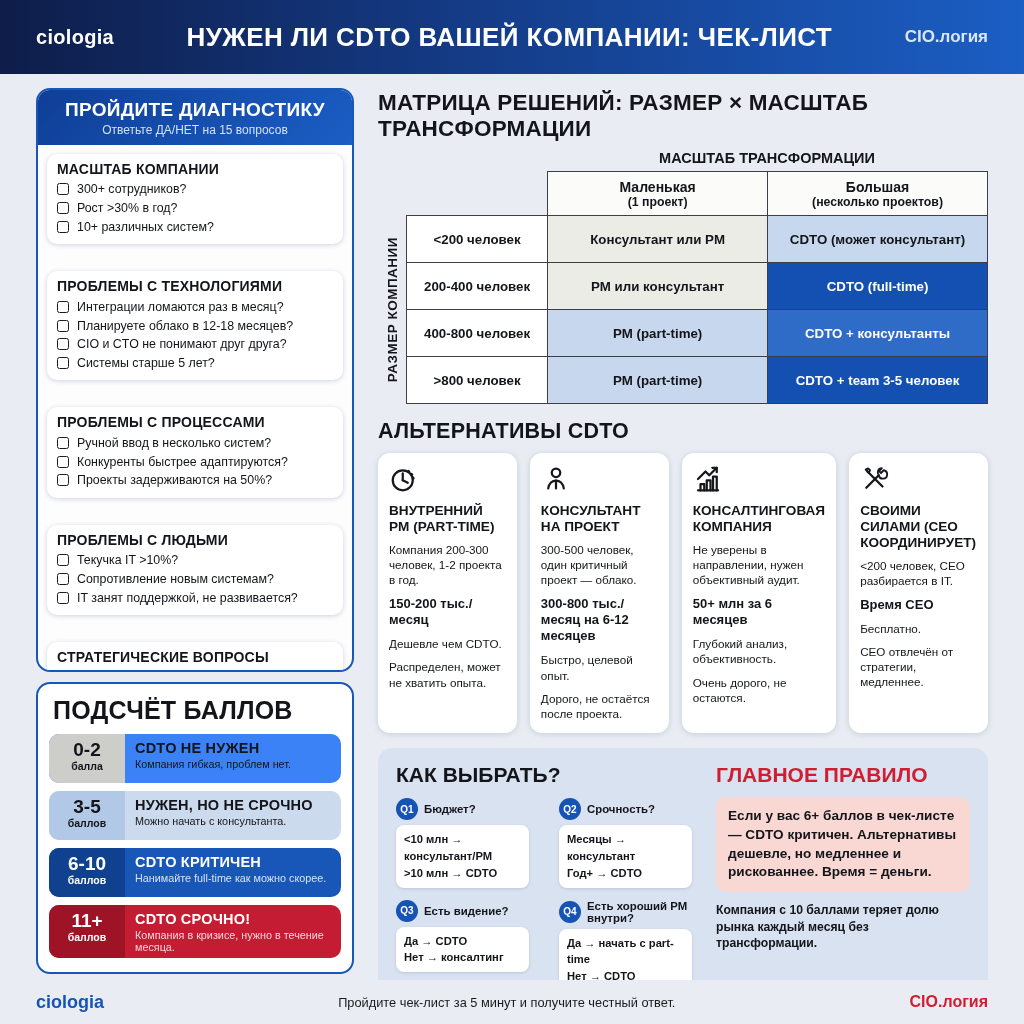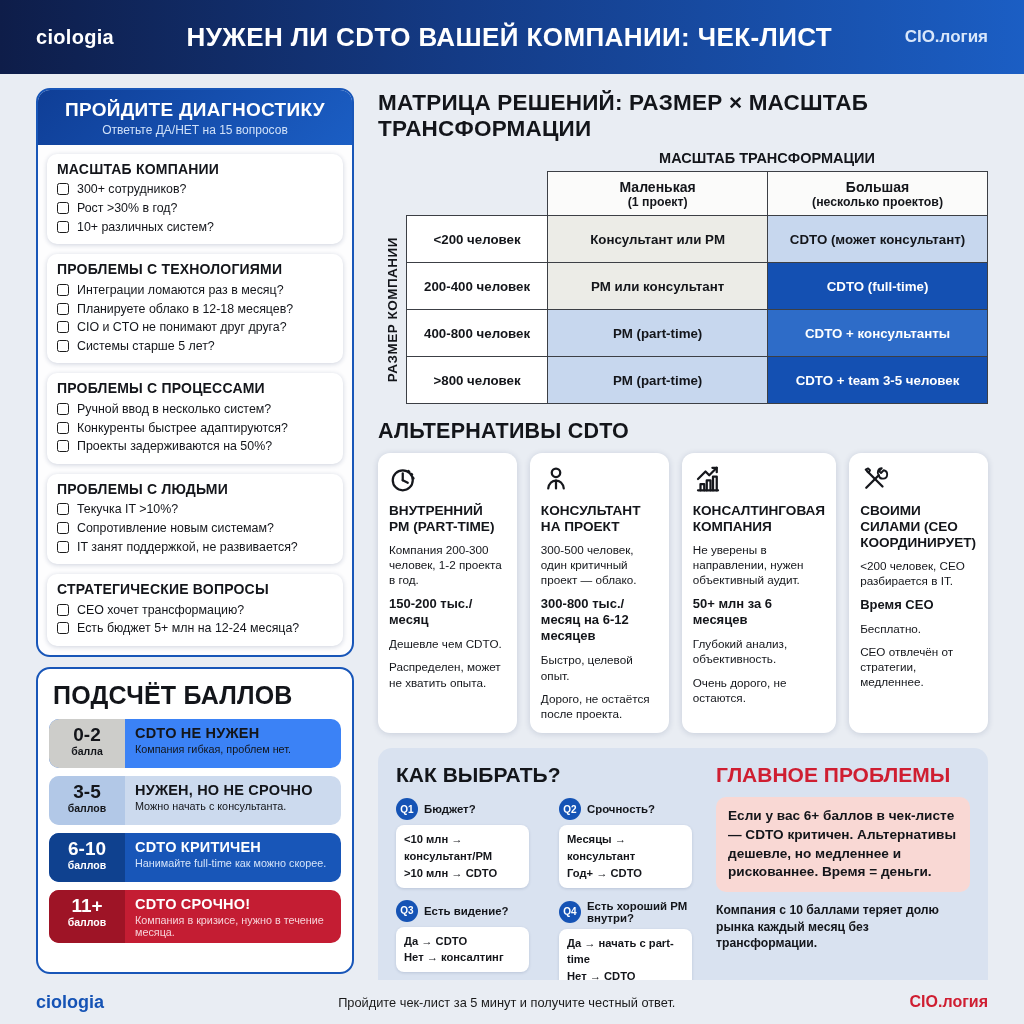--- a/index.html
+++ b/index.html
@@ -28,21 +28,21 @@
   .diag-panel {
     background:#fdfdfe; border:2px solid #1856b8; border-radius:14px;
     overflow:hidden; display:flex; flex-direction:column;
   }
   .diag-head {
     background:linear-gradient(135deg,#0f3e96,#1b5ec4);
     color:#fff; text-align:center; padding:9px 16px 8px;
   }
   .diag-head .t { font-size:19px; font-weight:800; letter-spacing:.3px; }
   .diag-head .s { font-size:12px; color:#cfe0f8; margin-top:2px; }
-  .diag-body { padding:9px; display:flex; flex-direction:column; gap:10px; }
+  .diag-body { padding:9px; display:flex; flex-direction:column; gap:27px; }
   .group {
     background:#fff; border-radius:10px; padding:7px 10px 8px;
     box-shadow:0 1px 5px rgba(20,40,90,.20);
   }
   .group-title { font-size:14px; font-weight:800; margin-bottom:3px; letter-spacing:.2px; }
   .check-item { display:flex; align-items:center; gap:8px; padding:2.4px 0; font-size:12.4px; }
   .checkbox {
     width:12px; height:12px; flex:none; border:1.7px solid #1c1c1c;
     border-radius:2.5px; background:#fff;
   }
@@ -446,21 +446,21 @@
             <div class="qbox">
               <div>Да → начать с part-time</div>
               <div>Нет → CDTO</div>
             </div>
           </div>
 
         </div>
       </div>
 
       <div class="rule">
-        <div class="rule-title">ГЛАВНОЕ ПРОБЛЕМЫ</div>
+        <div class="rule-title">ГЛАВНОЕ ПРАВИЛО</div>
         <div class="rule-box">Если у вас 6+ баллов в чек-листе — CDTO критичен. Альтернативы дешевле, но медленнее и рискованнее. Время = деньги.</div>
         <div class="rule-note">Компания с 10 баллами теряет долю рынка каждый месяц без трансформации.</div>
       </div>
 
     </div>
 
   </div>
 </div>
 
 <footer class="footer">

